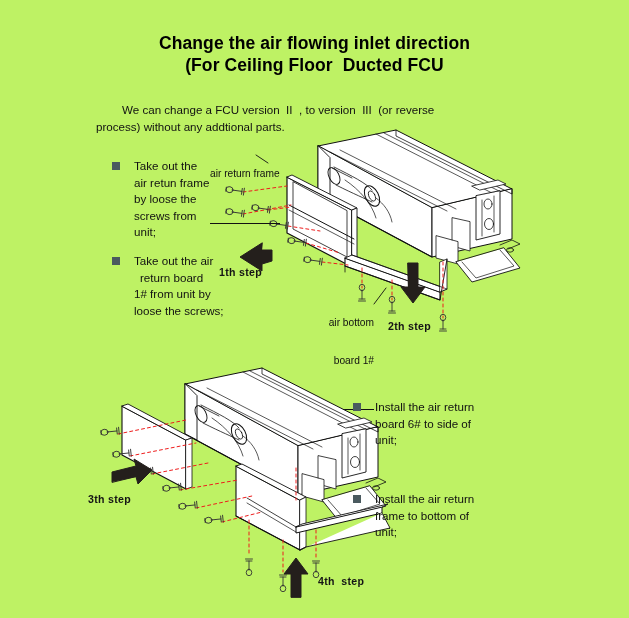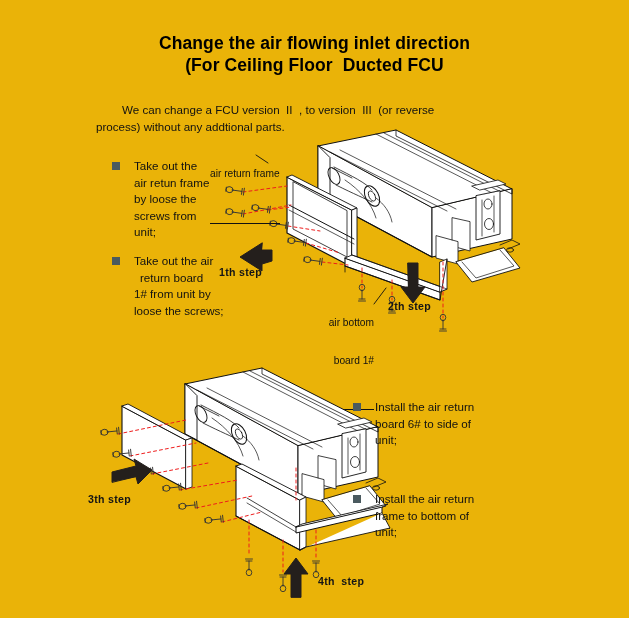--- a/index.html
+++ b/index.html
@@ -4,21 +4,21 @@
 <style>
   html, body {
     margin: 0;
     padding: 0;
     background: #ffffff;
   }
   #page {
     position: relative;
     width: 629px;
     height: 618px;
-    background: #eab308;
+    background: #bef264;
     font-family: "Liberation Sans", sans-serif;
     color: #1a1a1a;
     overflow: hidden;
   }
 
   
   .title-block {
     position: absolute;
     left: 0;
     top: 32px;
@@ -292,21 +292,21 @@
   <div class="callout ul" style="left:210px; top:143px;">
     <div>air return frame</div>
   </div>
 
   <div class="callout ul right" style="left:296px; top:292px; width:78px;">
     <div>air bottom</div>
     <div>board 1#</div>
   </div>
 
   <div class="step-label" style="left:219px; top:266px;">1th step</div>
-  <div class="step-label" style="left:388px; top:300px;">2th step</div>
+  <div class="step-label" style="left:388px; top:320px;">2th step</div>
 
   <svg class="draw" viewBox="0 0 629 618" xmlns="http://www.w3.org/2000/svg">
     <g stroke="#111" fill="none" stroke-width="1" stroke-linejoin="round" stroke-linecap="round">
 
       <path d="M185,384 L262,368 L378,427 L298,446 Z" fill="#ffffff"></path>
       <path d="M185,384 L185,434 L298,495 L298,446 Z" fill="#ffffff"></path>
       <path d="M298,446 L298,495 L378,477 L378,427 Z" fill="#ffffff"></path>
 
       <path d="M197,390 L313,449" stroke-width="0.7"></path>
       <path d="M207,388 L322,447" stroke-width="0.7"></path>

